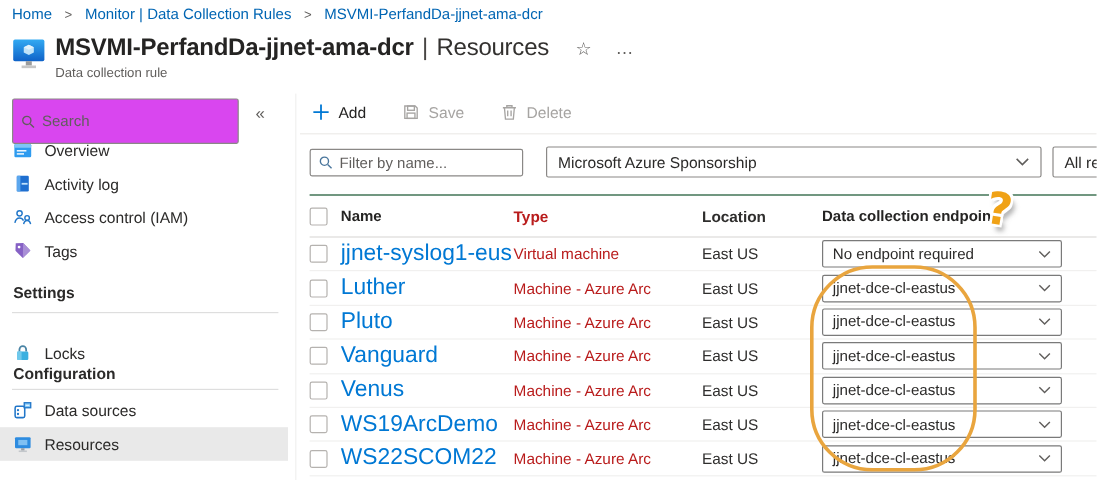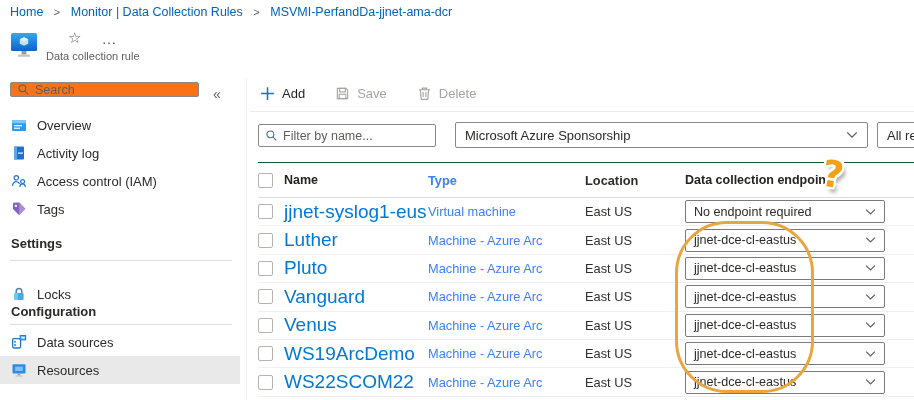--- a/index.html
+++ b/index.html
@@ -18,21 +18,21 @@
   .title-line { display:flex; align-items:center; white-space:nowrap; }
   .title-line h1 { font-size:20px; font-weight:700; color:#252423; letter-spacing:-0.2px; }
   .title-line .pipe { font-weight:400; color:#484644; margin:0 7px; }
   .title-line .section { font-weight:400; color:#33312f; }
   .star { margin-left:22px; color:#605e5c; font-size:15px; cursor:pointer; }
   .more-dots { margin-left:20px; color:#605e5c; font-size:15px; letter-spacing:1px; cursor:pointer; }
   .subtitle { font-size:11px; color:#605e5c; margin-top:3px; }
 
   
   .sidebar { position:absolute; top:78px; left:0; width:247px; height:322px; border-right:1px solid #f1f0ef; }
-  .side-search { position:absolute; top:4px; left:10px; width:189px; height:15px; border:1px solid #8a8886; border-radius:2px; background:#f97316; display:flex; align-items:center; padding:0 6px; }
+  .side-search { position:absolute; top:4px; left:10px; width:189px; height:38px; border:1px solid #8a8886; border-radius:2px; background:#d946ef; display:flex; align-items:center; padding:0 6px; }
   .side-search input { border:none; outline:none; width:100%; font-size:12.5px; color:#323130; margin-left:5px; font-family:inherit; background:transparent; }
   .side-search input::placeholder { color:#605e5c; }
   .collapse { position:absolute; top:8px; left:213px; color:#605e5c; font-size:14px; cursor:pointer; }
   .side-item { position:absolute; left:0; width:240px; height:28px; display:flex; align-items:center; padding-left:11px; font-size:13px; color:#2b2a29; cursor:pointer; }
   .side-item .ic { width:16px; height:16px; margin-right:10px; flex:0 0 auto; display:flex; }
   .side-item.selected { background:#e9e9e9; }
   .side-sec { position:absolute; left:11px; font-size:13px; font-weight:700; color:#2b2a29; }
   .side-div { position:absolute; left:10px; width:222px; height:1px; background:#dedede; }
 
   
@@ -51,21 +51,21 @@
   .dd-box .chev { margin-left:auto; display:flex; }
   .sub-dd { position:absolute; top:44px; left:207px; width:413px; height:26px; }
   .res-dd { position:absolute; top:44px; left:629px; width:70px; height:26px; }
 
   
   .t-head { position:absolute; top:84px; left:10px; right:0; height:36px; display:flex; align-items:center; border-top:1px solid #14532d; border-bottom:1px solid #dcdbda; font-size:12.5px; font-weight:700; color:#252423; }
   .t-body { position:absolute; top:120px; left:10px; right:0; }
   .t-row { display:flex; align-items:center; height:28.4px; border-bottom:1px solid #f1f0ef; }
   .col-check { width:26px; display:flex; align-items:center; }
   .col-name { width:144px; }
-  .col-type { width:157px; font-size:12.8px; color:#3b82f6; }
+  .col-type { width:157px; font-size:12.8px; color:#b91c1c; }
   .col-loc  { width:100px; font-size:12.8px; color:#2f2e2d; }
   .col-dd   { width:220px; }
   .checkbox { width:15px; height:15px; border:1px solid #b5b2af; border-radius:2px; background:#fff; cursor:pointer; }
   .col-name a { color:#0078d4; font-size:19px; text-decoration:none; cursor:pointer; }
   .ep-dd { width:200px; height:23px; border:1px solid #7a7a7a; border-radius:2px; display:flex; align-items:center; font-size:12.6px; color:#2b2a29; padding:0 8px; background:#fff; cursor:pointer; }
   .ep-dd .chev { margin-left:auto; display:flex; }
 
   
   .annot-oval { position:absolute; left:675px; top:221px; width:139px; height:172px; border:3px solid #e9a53e; border-radius:52px; pointer-events:none; z-index:6; }
   .annot-q { position:absolute; left:822px; top:153px; font-size:37px; font-weight:800; font-family:"DejaVu Sans",sans-serif; color:#f0a216; transform:rotate(9deg); z-index:6; pointer-events:none;
@@ -95,20 +95,21 @@
           </defs>
         <rect x="1" y="2" width="26" height="18" rx="1.5" fill="url(#mon)"></rect>
         <path d="M14 6.2l4.2 2.1v4.4L14 14.8l-4.2-2.1V8.3z" fill="#bfe3f9"></path>
         <path d="M14 6.2l4.2 2.1-4.2 2.1-4.2-2.1z" fill="#e3f2fc"></path>
         <rect x="11.5" y="20" width="5" height="3.6" fill="#9b9b9b"></rect>
         <rect x="8" y="23.6" width="12" height="2.2" fill="#c6c6c6"></rect>
       </svg>
     </span>
     <div>
       <div class="title-line">
+        <h1><span>MSVMI-PerfandDa-jjnet-ama-dcr</span><span class="pipe">|</span><span class="section">Resources</span></h1>
         <span class="star">☆</span>
         <span class="more-dots">…</span>
       </div>
       <div class="subtitle">Data collection rule</div>
     </div>
   </header>
 
   <aside class="sidebar">
     <div class="side-search">
       <span style="display:flex">

